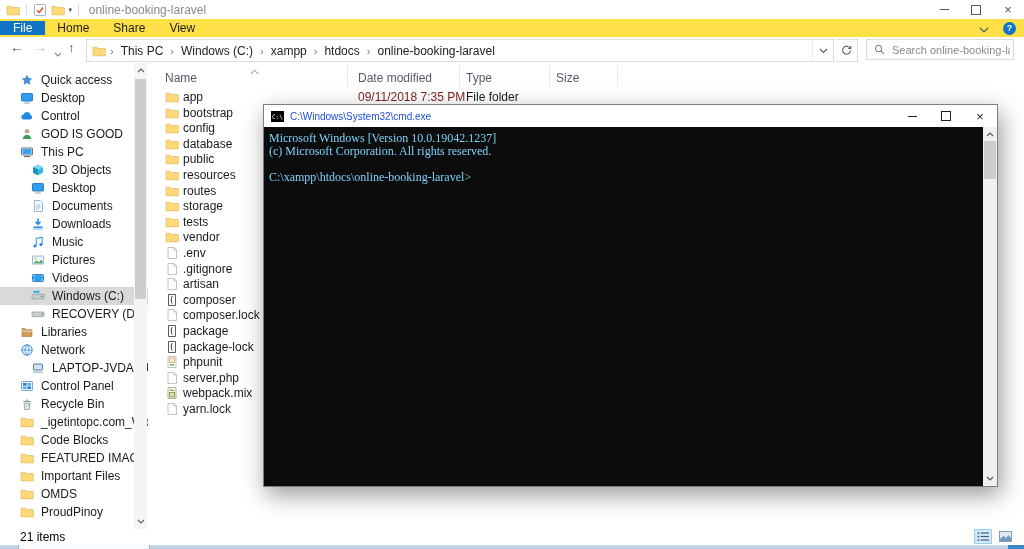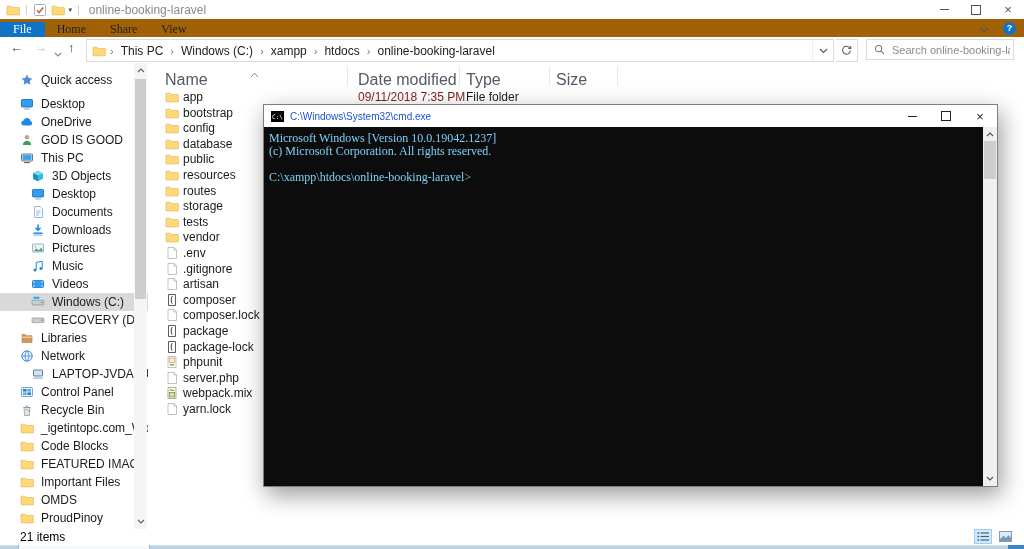--- a/index.html
+++ b/index.html
@@ -17,21 +17,21 @@
   .qat .sep{color:#c9c9c9;font-size:10px;padding:0 1px;}
   .qat-caret{font-size:7px;color:#444;}
   #win-title{margin-left:8px;font-size:12px;color:#8a8a8a;}
   .wctl{position:absolute;top:0;right:0;height:19px;display:flex;}
   .wctl span{width:32px;height:19px;display:flex;align-items:center;justify-content:center;color:#555;}
   .glyph-min{display:inline-block;width:9px;height:1px;background:#555;}
   .glyph-max{display:inline-block;width:8px;height:8px;border:1px solid #555;}
   .glyph-close{font-size:13px;line-height:13px;color:#555;}
 
   
-  #tabrow{position:absolute;left:0;top:19px;right:0;height:18px;background:#a16207;display:flex;align-items:flex-end;border-bottom:1px solid #f2f2f2;font-family:Liberation Serif, serif;}
+  #tabrow{position:absolute;left:0;top:19px;right:0;height:18px;background:#fde047;display:flex;align-items:center;border-bottom:1px solid #f2f2f2;}
   .rtab{font-size:12px;display:flex;align-items:center;padding:0 12px;color:#1d1d1d;}
   .rtab.active{background:#1074c6;color:#fff;padding:0 13px;}
   #ribbon-right{position:absolute;right:8px;top:19px;height:18px;display:flex;align-items:center;gap:14px;}
   .help-circle{width:13px;height:13px;border-radius:50%;background:#1173c5;color:#fff;font-size:9px;font-weight:bold;display:flex;align-items:center;justify-content:center;}
 
   
   #navrow{position:absolute;left:0;top:37px;right:0;height:26px;background:#fff;border-bottom:1px solid #ececec;}
   .navbtn{position:absolute;top:3px;font-size:13px;color:#333;}
   #nav-back{left:10px;color:#3b3b3b;}
   #nav-fwd{left:34px;color:#bdbdbd;}
@@ -46,31 +46,31 @@
   #searchbox{position:absolute;left:866px;top:2px;width:148px;height:21px;border:1px solid #dcdcdc;background:#fff;display:flex;align-items:center;gap:5px;padding-left:7px;box-sizing:border-box;}
   #searchbox input{border:none;outline:none;font-size:11px;width:118px;font-family:"Liberation Sans",sans-serif;color:#333;}
   #searchbox input::placeholder{color:#8b8b8b;}
 
   
   #sidebar{position:absolute;left:0;top:63px;width:148px;bottom:20px;background:#fff;overflow:hidden;}
   #sidebar-list{padding-top:8px;}
   .srow{height:18px;display:flex;align-items:center;gap:7px;font-size:12px;color:#1a1a1a;padding-left:20px;}
   .srow.ind1{padding-left:31px;}
   .srow.selected{background:#d9d9d9;}
-  .srow.gap{margin-bottom:6px;}
+  .srow.gap{}
   .srow .lbl{white-space:nowrap;}
   #side-scroll{position:absolute;right:1px;top:0;width:13px;bottom:0;background:#f5f5f5;}
   #side-scroll .thumb{position:absolute;left:1px;right:1px;top:16px;height:220px;background:#cdcdcd;}
   .sb-arrow{position:absolute;left:0;right:0;height:13px;display:flex;align-items:center;justify-content:center;color:#606060;}
   .sb-arrow svg{width:8px;height:5px;}
   .sb-up{top:1px;} .sb-down{bottom:1px;}
 
   
   #filepane{position:absolute;left:150px;top:63px;right:0;bottom:20px;background:#fff;}
-  #colheader{position:absolute;left:0;top:0;right:0;height:24px;font-size:16px;color:#525a66;}
+  #colheader{position:absolute;left:0;top:0;right:0;height:24px;font-size:12px;color:#525a66;}
   .colh{position:absolute;top:8px;}
   .colh.name{left:15px;} .colh.date{left:208px;} .colh.type{left:316px;} .colh.size{left:406px;}
   .colsep{position:absolute;top:3px;width:1px;height:20px;background:#e8e8e8;}
   #sortind{position:absolute;left:100px;top:1px;color:#6b6b6b;}
   #sortind svg{width:9px;height:6px;}
   #filelist{position:absolute;left:0;top:26px;right:0;bottom:0;}
   .frow{position:relative;height:15.6px;font-size:12px;color:#1b1b1b;}
   .frow .ic{position:absolute;left:15px;top:1px;}
   .frow .fname{position:absolute;left:33px;top:1px;white-space:nowrap;}
   .frow .fdate{position:absolute;left:208px;top:1px;color:#7f1d1d;}
@@ -220,21 +220,21 @@
           </svg>
         </span>
         <span class="lbl">Desktop</span>
       </div>
       <div class="srow">
         <span class="ic">
           <svg viewBox="0 0 14 14">
             <path d="M4 10.5a2.5 2.5 0 0 1-.3-5A3.5 3.5 0 0 1 10.5 6 2.3 2.3 0 0 1 10 10.5z" fill="#1f87e8"></path>
           </svg>
         </span>
-        <span class="lbl">OneDrive</span>
+        <span class="lbl">Control</span>
       </div>
       <div class="srow">
         <span class="ic">
           <svg viewBox="0 0 14 14">
             <circle cx="7" cy="4.2" r="2.3" fill="#caa287"></circle>
             <path d="M2.8 12c.4-3 2.2-4.3 4.2-4.3S10.8 9 11.2 12z" fill="#3f9e57"></path>
           </svg>
         </span>
         <span class="lbl">GOD IS GOOD</span>
       </div>
@@ -283,36 +283,36 @@
             <path d="M7 1.5v5.6M4.5 4.8L7 7.4l2.5-2.6" fill="none" stroke="#1e88e5" stroke-width="1.5"></path>
             <path d="M2.5 10.2h9" stroke="#1e88e5" stroke-width="1.5"></path>
             <path d="M2.5 12.1h9" stroke="#6db2ea" stroke-width="1"></path>
           </svg>
         </span>
         <span class="lbl">Downloads</span>
       </div>
       <div class="srow ind1">
         <span class="ic">
           <svg viewBox="0 0 14 14">
+            <path d="M5.2 11V3.4l6-1.2v7.4" fill="none" stroke="#1e88e5" stroke-width="1"></path>
+            <circle cx="3.9" cy="11" r="1.5" fill="#1e88e5"></circle>
+            <circle cx="9.9" cy="9.6" r="1.5" fill="#1e88e5"></circle>
+          </svg>
+        </span>
+        <span class="lbl">Music</span>
+      </div>
+      <div class="srow ind1">
+        <span class="ic">
+          <svg viewBox="0 0 14 14">
             <rect x="1.5" y="3" width="11" height="8" rx=".6" fill="#eaf4fb" stroke="#7ba7d0" stroke-width=".8"></rect>
             <circle cx="4.5" cy="5.8" r="1" fill="#f2c84b"></circle>
             <path d="M2.5 10.2l3-2.8 2.3 2 2.2-2.6 1.5 1.6v1.8z" fill="#58a05f"></path>
           </svg>
         </span>
         <span class="lbl">Pictures</span>
-      </div>
-      <div class="srow ind1">
-        <span class="ic">
-          <svg viewBox="0 0 14 14">
-            <path d="M5.2 11V3.4l6-1.2v7.4" fill="none" stroke="#1e88e5" stroke-width="1"></path>
-            <circle cx="3.9" cy="11" r="1.5" fill="#1e88e5"></circle>
-            <circle cx="9.9" cy="9.6" r="1.5" fill="#1e88e5"></circle>
-          </svg>
-        </span>
-        <span class="lbl">Music</span>
       </div>
       <div class="srow ind1">
         <span class="ic">
           <svg viewBox="0 0 14 14">
             <rect x="1.5" y="3.5" width="11" height="7" rx=".8" fill="#2f9df4" stroke="#1267b3" stroke-width=".7"></rect>
             <g fill="#fff" opacity=".85">
               <rect x="2.3" y="4.3" width="1.3" height="1.3"></rect>
               <rect x="2.3" y="8.4" width="1.3" height="1.3"></rect>
               <rect x="10.4" y="4.3" width="1.3" height="1.3"></rect>
               <rect x="10.4" y="8.4" width="1.3" height="1.3"></rect>

